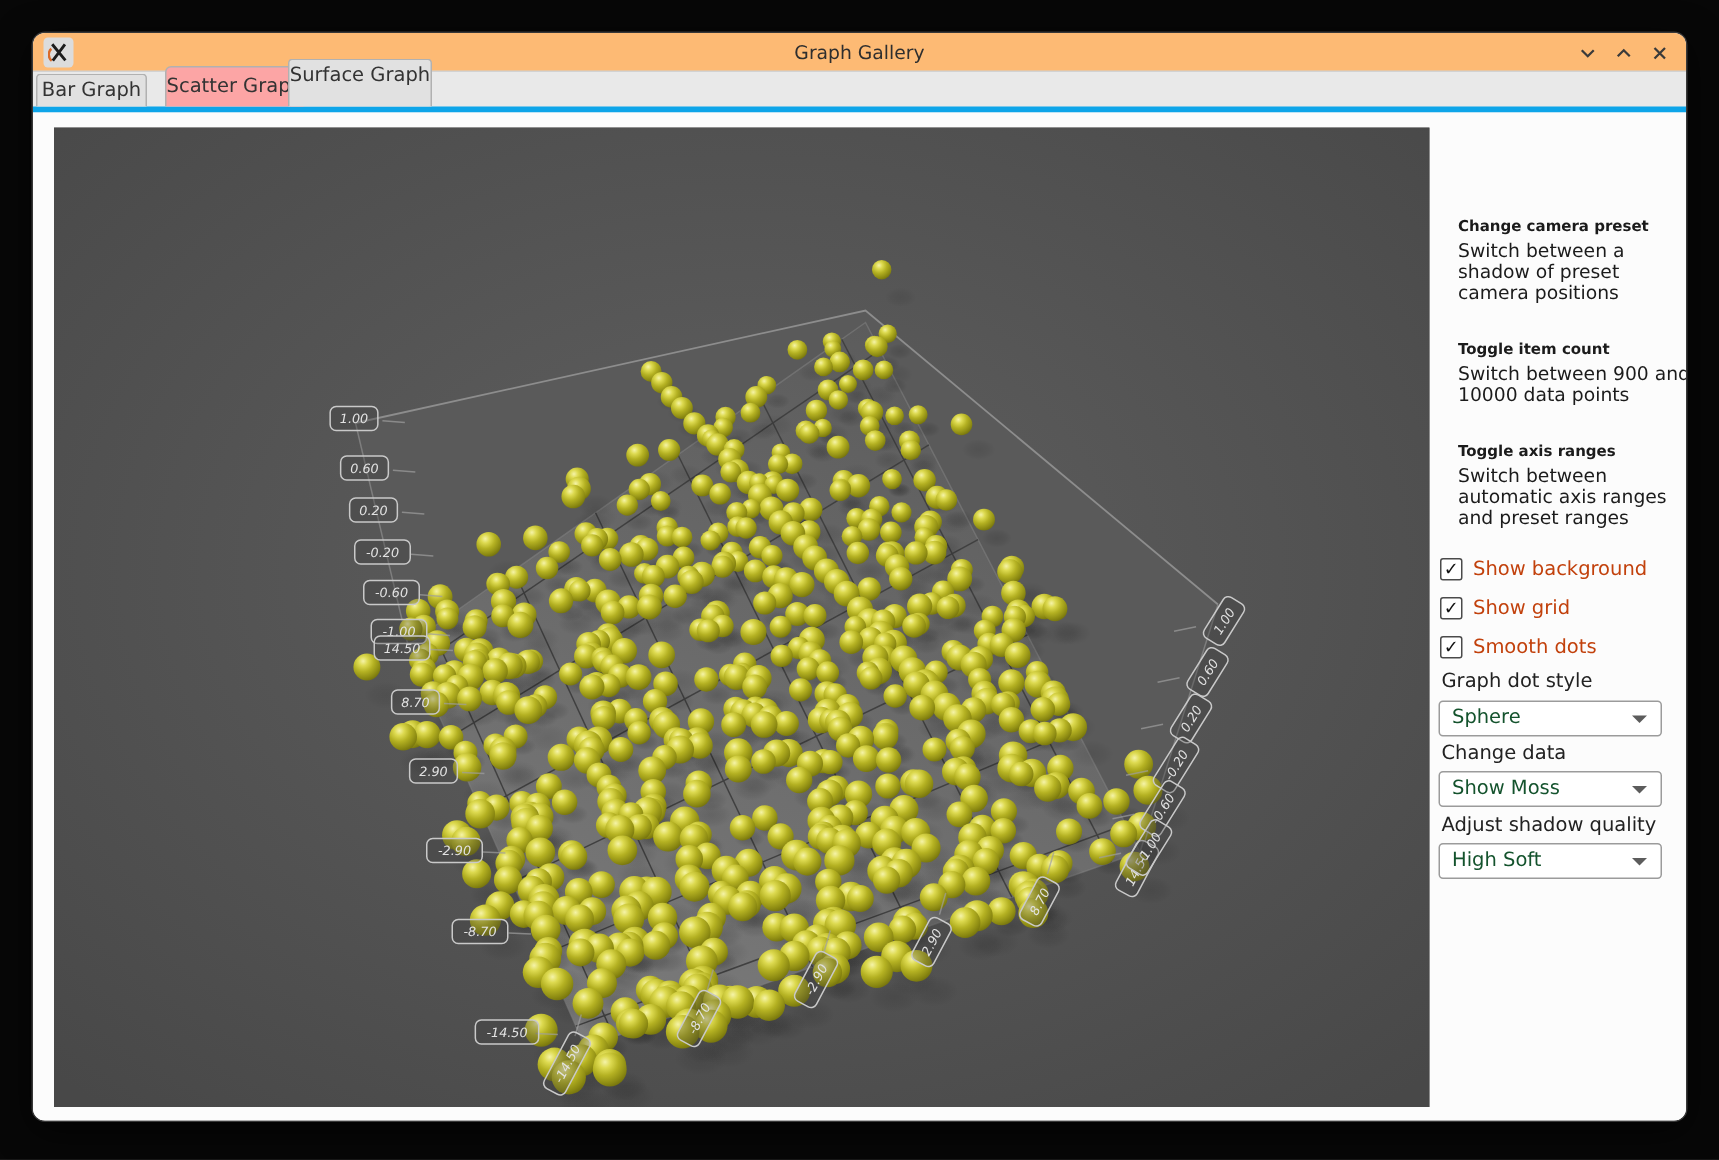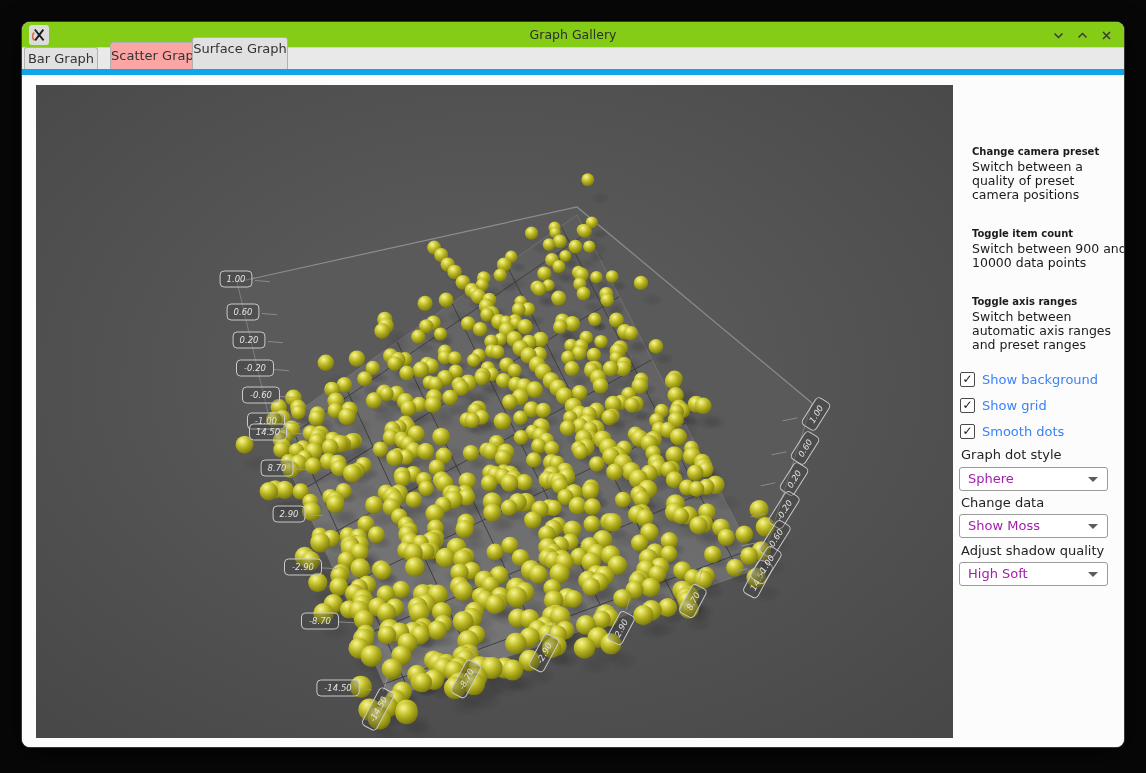--- a/index.html
+++ b/index.html
@@ -1,39 +1,39 @@
 <!DOCTYPE html>
 <html><head>
 <meta charset="utf-8">
 <style>
   * { margin:0; padding:0; box-sizing:border-box; }
   html,body { width:1146px; height:773px; background:#070707; font-family:"DejaVu Sans","Liberation Sans",sans-serif; overflow:hidden; }
   .window { position:absolute; left:22px; top:22px; width:1102px; height:725px; background:#fcfcfc; border-radius:8px; box-shadow:0 0 0 1px #383838, 0 6px 24px rgba(0,0,0,.7); overflow:hidden; }
-  .titlebar { position:absolute; left:0; top:0; width:100%; height:26px; background:#84cc16; border-bottom:1px solid #d2d2d2;padding-left:16px; }
+  .titlebar { position:absolute; left:0; top:0; width:100%; height:26px; background:#fdba74; border-bottom:1px solid #d2d2d2;padding-left:16px; }
   .win-icon { position:absolute; left:7px; top:3px; width:20px; height:20px; background:#dcdcdc; border-radius:3px; display:flex; align-items:center; justify-content:center; cursor:pointer; }
   .title { position:absolute; left:0; top:0; width:100%; height:26px; text-align:center; line-height:26px; font-size:12.5px; color:#2e2e2e; }
   .controls { position:absolute; right:10px; top:0; height:26px; display:flex; align-items:center; gap:9px; }
   .ctrl { width:15px; height:15px; display:flex; align-items:center; justify-content:center; cursor:pointer; }
-  .tabbar { position:absolute; left:0; top:26px; width:100%; height:27px; background:#e9e9e9; border-bottom:6px solid #0ea5e9; }
+  .tabbar { position:absolute; left:0; top:26px; width:100%; height:27px; background:#e9e9e9; border-bottom:4px solid #0ea5e9; }
   .tab { position:absolute; bottom:0; font-size:13px; color:#333; text-align:center; border:1px solid #b1b1b1; border-bottom:none; border-radius:3px 3px 0 0; background:#e1e1e1; cursor:pointer; }
   .tab.t0 { left:2px;  width:74px;  height:22px; line-height:21px; }
   .tab.t1 { left:88px; width:93px;  height:27px; line-height:26px; background:#fca5a5; border-radius:4px 4px 0 0; }
   .tab.t2 { left:170px;width:96px;  height:32px; line-height:21px; }
   .content { position:absolute; left:0; top:53px; width:100%; height:672px; background:#fcfcfc; }
   .plot { position:absolute; left:14px; top:10px; width:917px; height:653px; background:#4f4f4f; cursor:grab;font-style:italic; }
   .plot svg { display:block; }
   .panel { position:absolute; left:0; top:0; }
   .sec-title { position:absolute; left:950px; width:150px; font-size:10px; font-weight:bold; color:#1b1b1b; }
   .sec-desc  { position:absolute; left:950px; width:155px; font-size:12.5px; color:#1b1b1b; line-height:14px; white-space:pre-line; }
   .cbrow { position:absolute; left:938px; height:16px; display:flex; align-items:center; cursor:pointer; }
   .cbbox { width:15px; height:15px; background:#fff; border:1px solid #4a4a4a; border-radius:2px; display:flex; align-items:center; justify-content:center; font-size:12px; font-weight:bold; color:#111; line-height:1; }
-  .cblabel { margin-left:7px; font-size:13px; color:#3b82f6; white-space:nowrap; }
+  .cblabel { margin-left:7px; font-size:13px; color:#c2410c; white-space:nowrap; }
   .ddlabel { position:absolute; left:939px; font-size:13px; color:#222; white-space:nowrap; }
   .combo { position:absolute; left:937px; width:149px; height:24px; background:#fff; border:1px solid #9b9b9b; border-radius:3px; cursor:pointer; }
-  .combo .val { position:absolute; left:8px; top:0; line-height:22px; font-size:13px; color:#a21caf; }
+  .combo .val { position:absolute; left:8px; top:0; line-height:22px; font-size:13px; color:#14532d; }
   .combo .arrow { position:absolute; right:9px; top:9px; width:0; height:0; border-left:5px solid transparent; border-right:5px solid transparent; border-top:5px solid #5c5c5c; }
 </style>
 </head>
 <body>
 
 <div class="window">
 
   <div class="titlebar">
     <div class="win-icon">
       <svg width="14" height="14" viewBox="0 0 14 14">
@@ -1498,21 +1498,21 @@
               <rect x="-18.5" y="-8" width="37" height="16" rx="4" fill="#3c3c3c" fill-opacity=".3" stroke="#c9c9c9" stroke-width="1"></rect>
               <text x="0" y="3.2" text-anchor="middle" fill="#e2e2e2">-1.00</text>
             </g>
           </g>
         </svg>
       </div>
 
     <div class="panel">
       <div class="sec-title" style="top:71px">Change camera preset</div>
       <div class="sec-desc" style="top:85px">Switch between a
-quality of preset
+shadow of preset
 camera positions</div>
       <div class="sec-title" style="top:153px">Toggle item count</div>
       <div class="sec-desc" style="top:167px">Switch between 900 and
 10000 data points</div>
       <div class="sec-title" style="top:221px">Toggle axis ranges</div>
       <div class="sec-desc" style="top:235px">Switch between
 automatic axis ranges
 and preset ranges</div>
 
       <div class="cbrow" style="top:296px">

